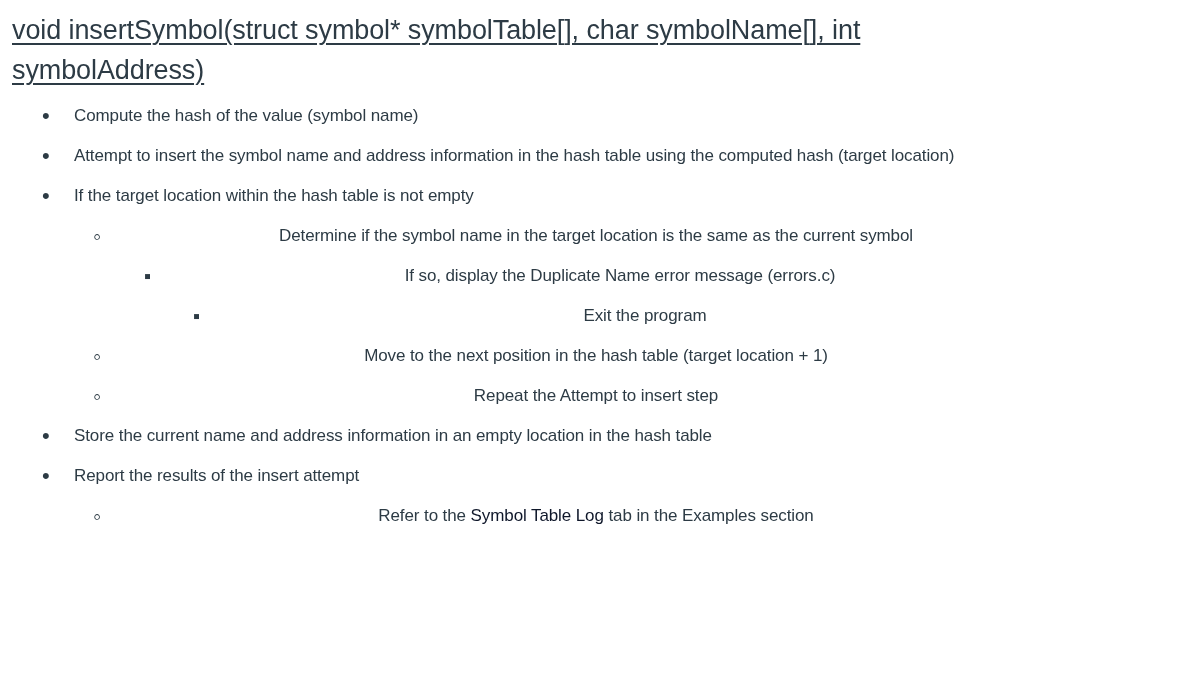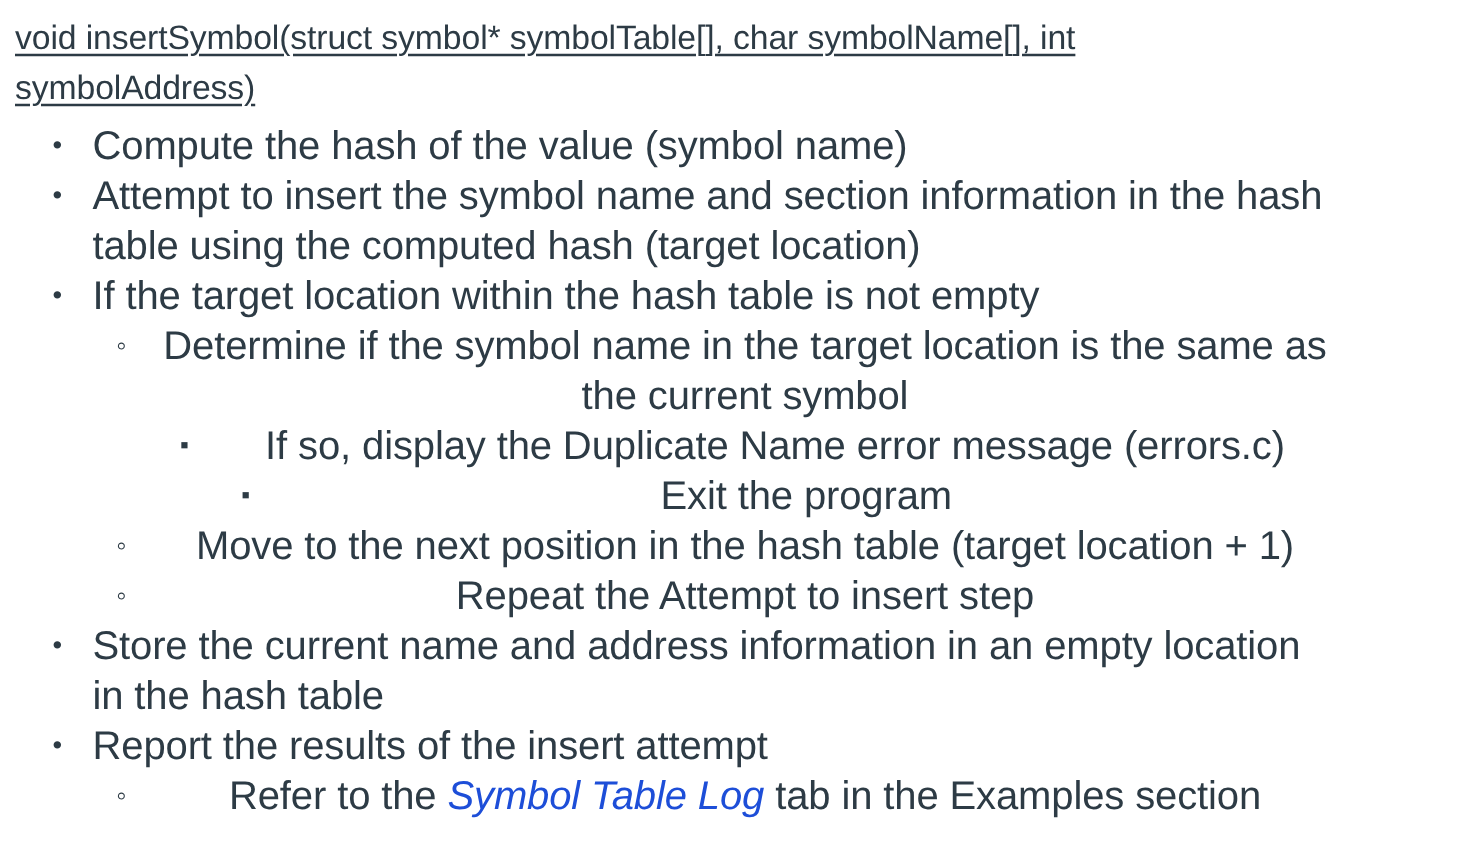--- a/index.html
+++ b/index.html
@@ -41,21 +41,21 @@
   }
 
   
   ul.lvl {
     list-style: none;
     margin: 0;
     padding: 0;
   }
   ul.lvl > li {
     position: relative;
-    font-size: 32px;
+    font-size: 17px;
     line-height: 40px;
     color: #2d3b45;
     letter-spacing: -0.1px;
   }
 
   
   ul.l1 { padding-left: 62px; }
   ul.l1 > li > .txt::before {
     content: "\2022";
     position: absolute;
@@ -100,40 +100,40 @@
     left: -29px;
     top: 0;
     font-size: 20px;
     line-height: 40px;
     color: #2d3b45;
   }
 
   .txt { display: block; position: relative; }
 
   b, .bold { font-weight: 400; }
-  .red { color: #1d4ed8; font-style: italic; }
+  .red { color: #0f172a; }
 </style>
 </head>
 <body>
 
 <div class="page">
 
   <div class="doc-heading">
     <span class="u">void insertSymbol(struct symbol* symbolTable[], char symbolName[], int</span><br>
     <span class="u">symbolAddress)</span>
   </div>
 
   <ul class="lvl l1">
 
     <li>
       <span class="txt">Compute the hash of the value (symbol name)</span>
     </li>
 
     <li>
-      <span class="txt"><b>Attempt to insert</b><span> the symbol name and section information in the hash table using the computed hash (target location)</span></span>
+      <span class="txt"><b>Attempt to insert</b><span> the symbol name and address information in the hash table using the computed hash (target location)</span></span>
     </li>
 
     <li>
       <span class="txt">If the target location within the hash table is not empty</span>
 
       <ul class="lvl l2">
         <li>
           <span class="txt">Determine if the symbol name in the target location is the same as the current symbol</span>
 
           <ul class="lvl l3">

